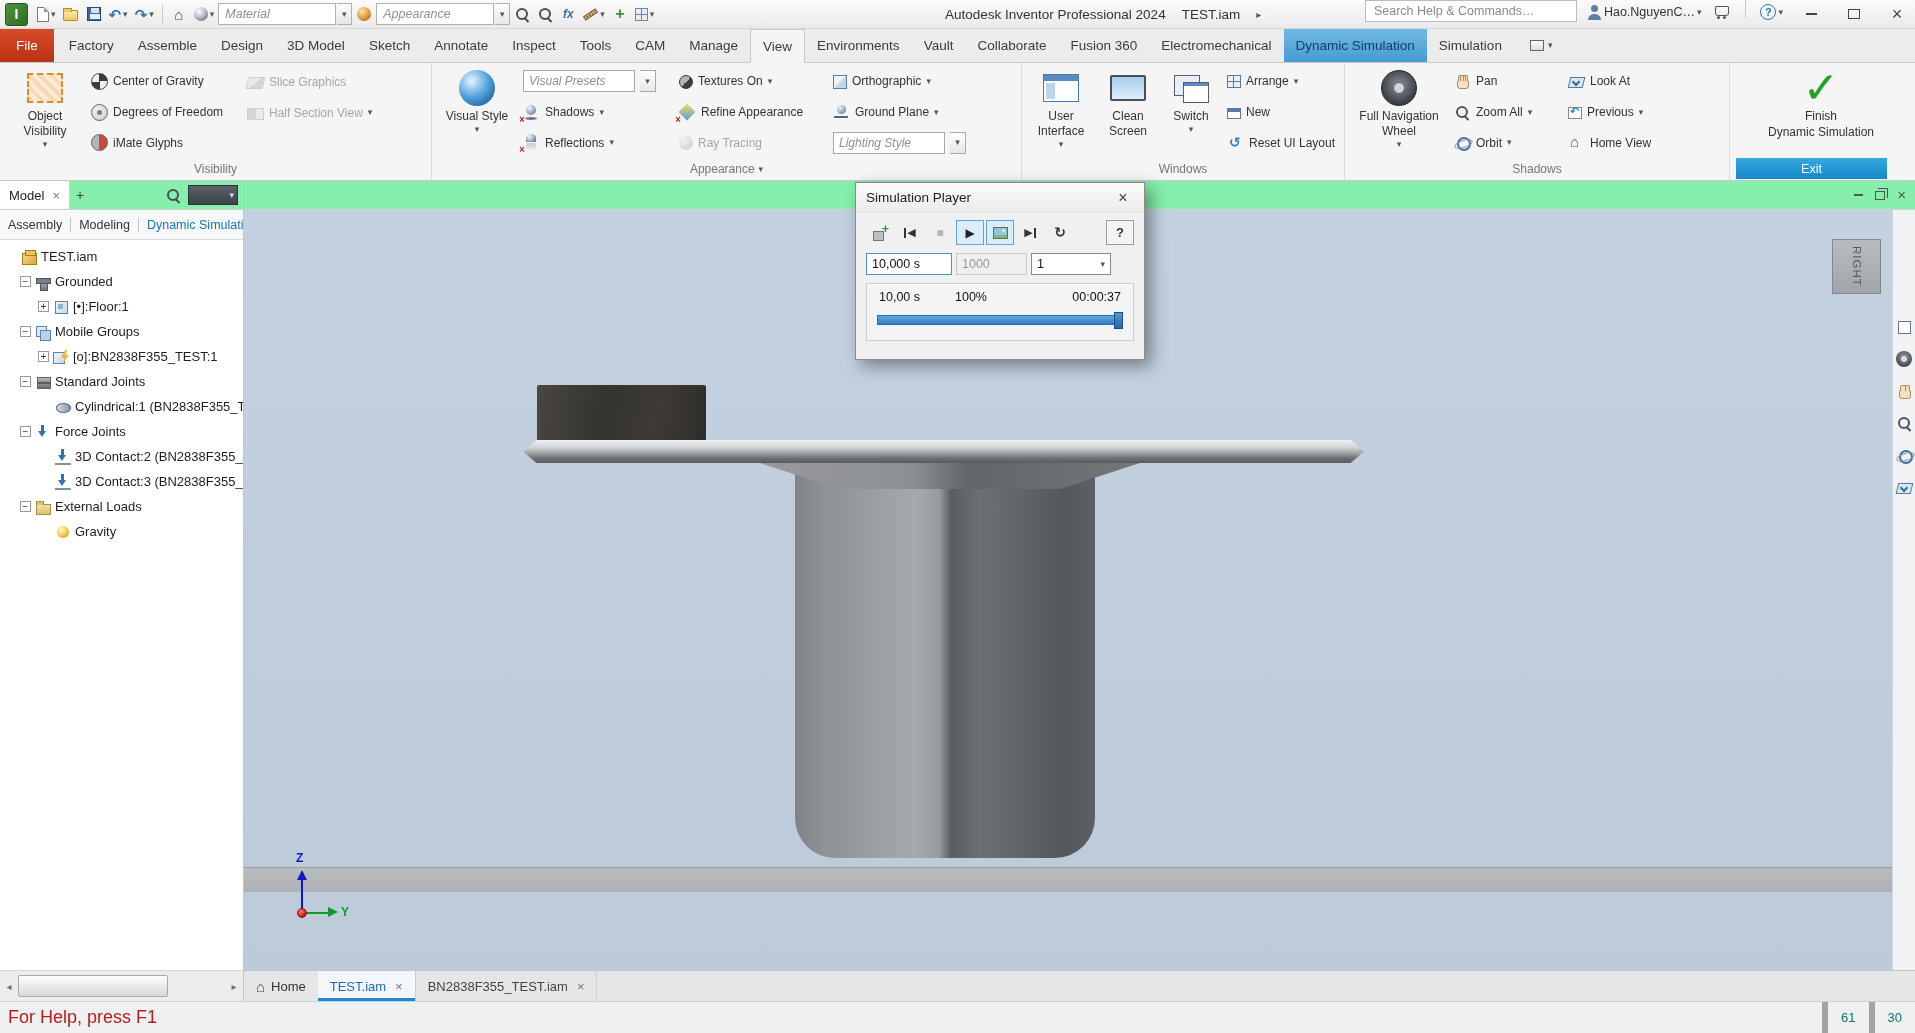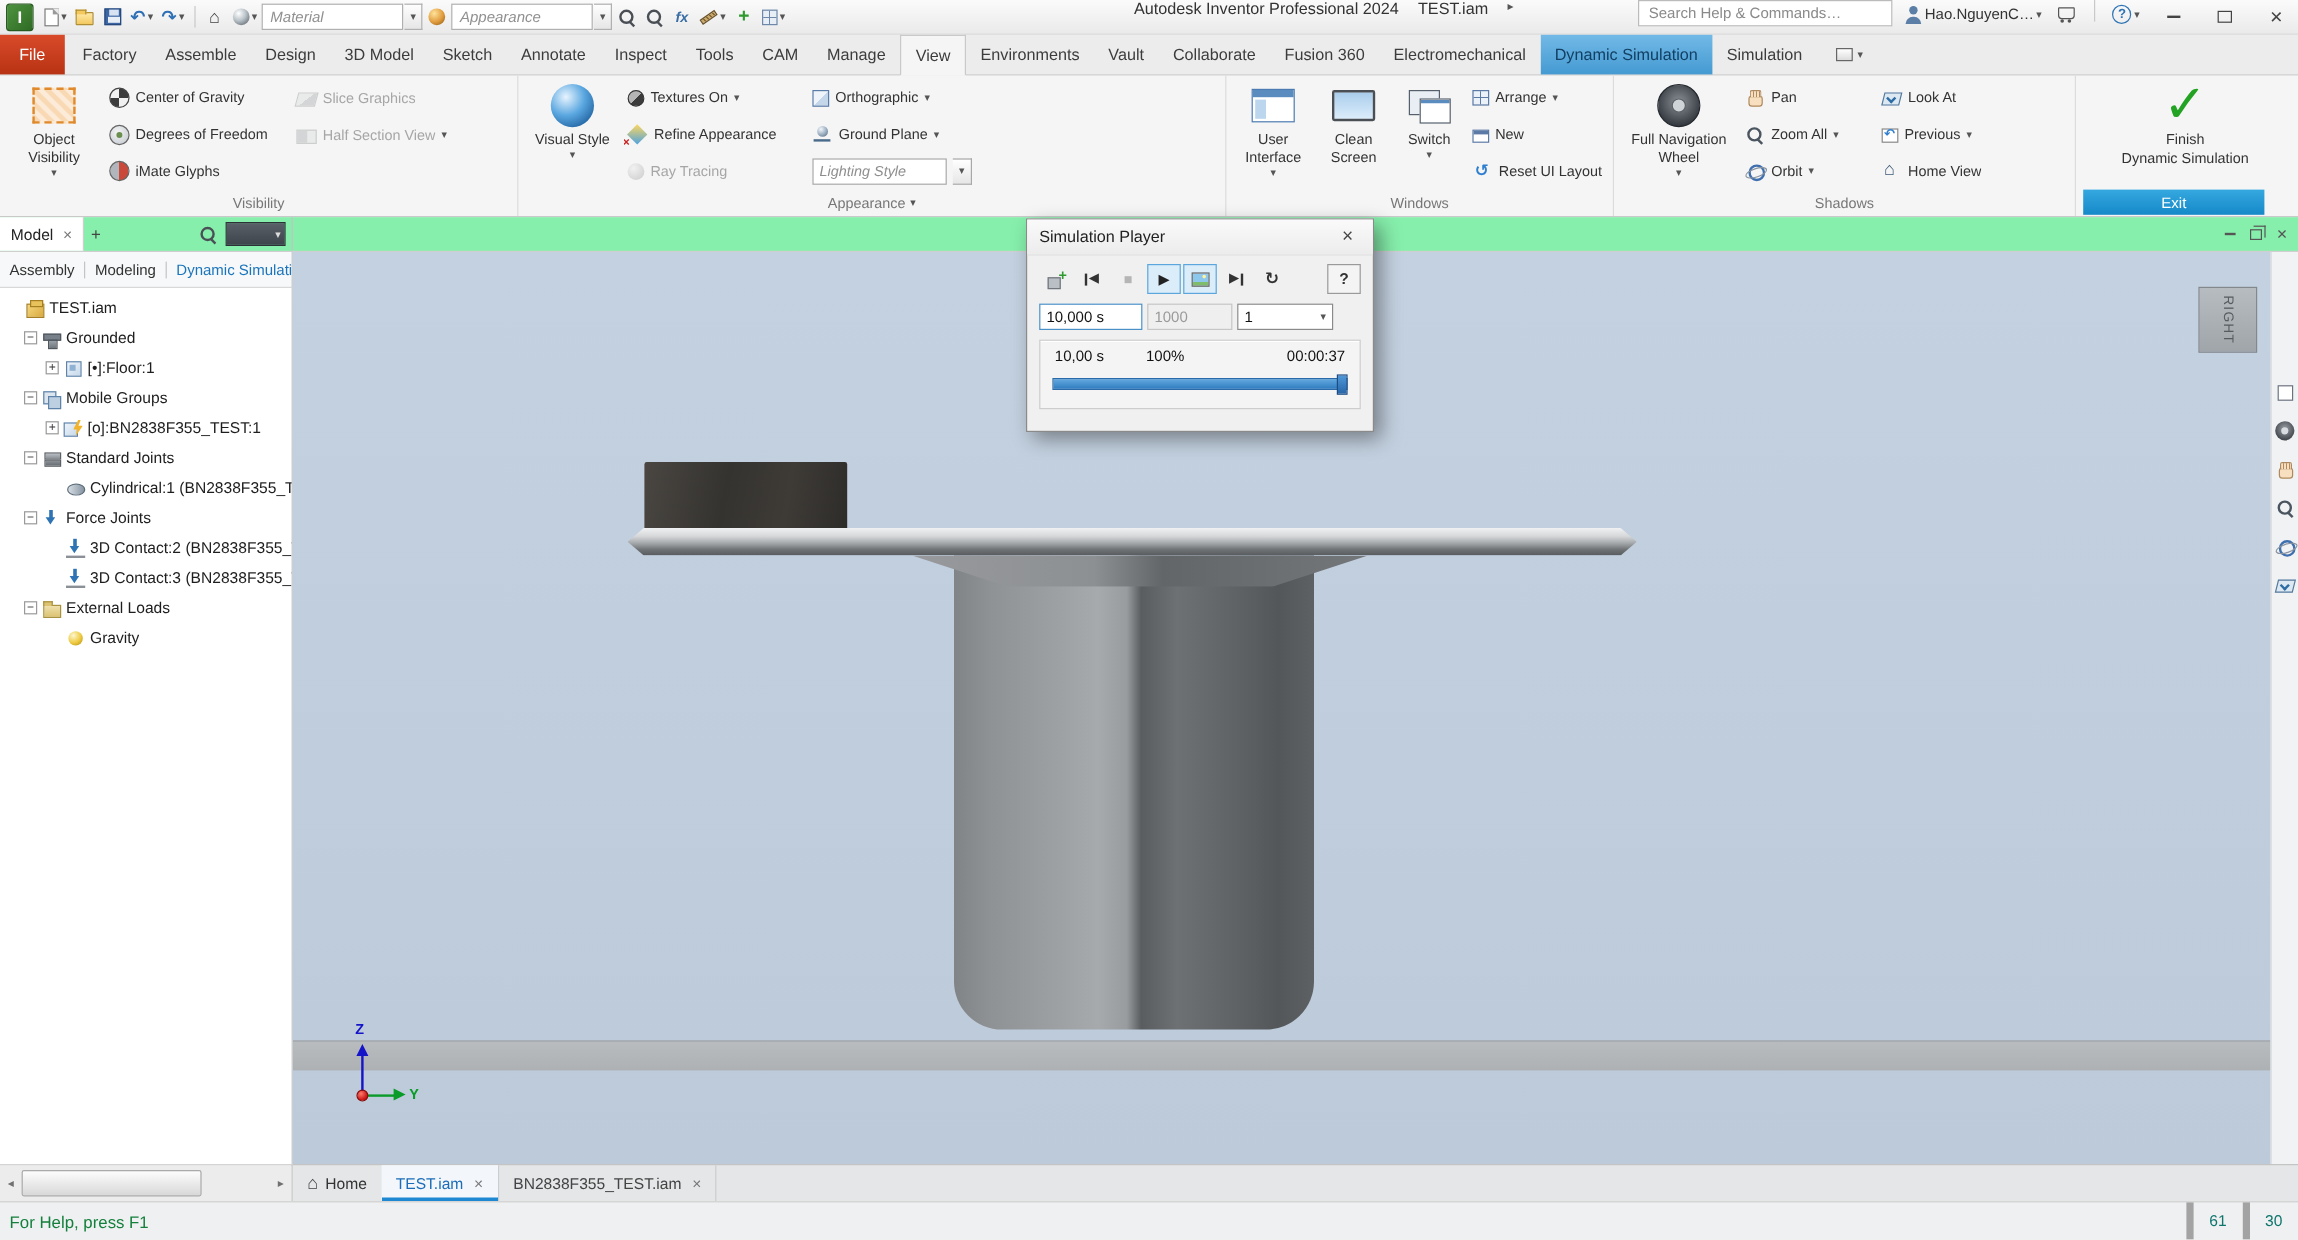--- a/index.html
+++ b/index.html
@@ -31,21 +31,21 @@
 .ball-colored{width:14px;height:14px;border-radius:50%;background:radial-gradient(circle at 35% 30%,#ffe29a,#e09a3c 55%,#8a5a14 95%)}
 .combo{height:22px;background:#fff;border:1px solid #b0b0b0;display:flex;align-items:center;padding:0 6px;color:#909090;font-style:italic;font-size:12.5px;white-space:nowrap}
 .combo-caret{width:15px;height:22px;border:1px solid #b0b0b0;border-left:none;background:linear-gradient(#fefefe,#e6e6e6);display:flex;align-items:center;justify-content:center}
 .mag{width:15px;height:15px;position:relative}
 .mag::before{content:"";position:absolute;left:1px;top:1px;width:8px;height:8px;border:2px solid #4a4f55;border-radius:50%}
 .mag::after{content:"";position:absolute;left:10px;top:10px;width:6px;height:2px;background:#4a4f55;transform:rotate(45deg);transform-origin:0 0}
 .g-fx{font-style:italic;font-weight:bold;color:#3a6ea5;font-size:12px} .g-fx::before{content:"fx"}
 .i-measure{width:15px;height:5px;background:repeating-linear-gradient(90deg,#c9a86a 0 2px,#8a6a34 2px 3px);border:1px solid #6a5228;transform:rotate(-35deg)}
 .g-plus{color:#2f9b2f;font-weight:bold;font-size:16px;line-height:1} .g-plus::before{content:"+"}
 .i-grid{width:13px;height:13px;border:1px solid #6f87a8;background-color:#e7eef6;background-image:linear-gradient(to right,transparent 5px,#6f87a8 5px,#6f87a8 6px,transparent 6px),linear-gradient(to bottom,transparent 5px,#6f87a8 5px,#6f87a8 6px,transparent 6px)}
-.title-center{position:absolute;left:945px;top:0;height:29px;display:flex;gap:16px;font-size:13.5px;color:#333;white-space:nowrap}
+.title-center{position:absolute;left:945px;top:0;height:29px;display:flex;align-items:center;gap:16px;font-size:13.5px;color:#333;white-space:nowrap}
 .title-sep{color:#555;font-size:10px}.title-sep::before{content:"▸"}
 .tb-right{position:absolute;right:0;top:0;height:28px;display:flex;gap:7px}
 .searchbox{width:212px;height:22px;background:#fff;border:1px solid #bbb;display:flex;align-items:center;padding:0 8px;color:#8a8a8a;font-size:12.5px;white-space:nowrap}
 .i-person{width:15px;height:15px;position:relative}
 .i-person::before{content:"";position:absolute;left:4px;top:0;width:7px;height:7px;border-radius:50%;background:#5b7fa6}
 .i-person::after{content:"";position:absolute;left:1px;bottom:0;width:13px;height:6px;border-radius:6px 6px 0 0;background:#5b7fa6}
 .username{font-size:12.5px;color:#333;white-space:nowrap}
 .i-cart{width:17px;height:14px;position:relative}
 .i-cart::before{content:"";position:absolute;left:1px;top:1px;width:12px;height:8px;border:1.5px solid #555;border-radius:1px 1px 3px 3px}
 .i-cart::after{content:"";position:absolute;left:3px;bottom:0;width:3px;height:3px;border-radius:50%;background:#555;box-shadow:6px 0 0 #555}
@@ -192,21 +192,21 @@
 
 
 .doctabs{position:absolute;left:244px;top:970px;right:0;height:31px;background:#e4e6e7;border-top:1px solid #c4c4c4;display:flex;align-items:stretch}
 .home-btn{display:flex;align-items:center;gap:6px;padding:0 12px;color:#333;font-size:13px}
 .dtab{display:flex;align-items:center;gap:9px;padding:0 12px;border-right:1px solid #cdcdcd;color:#444;font-size:13px}
 .dtab.active{background:#f3f7fb;color:#1b6db8;box-shadow:inset 0 -3px 0 #1e88d2}
 .dtab .tab-close{font-size:13px}
 
 
 .statusbar{position:absolute;left:0;top:1001px;width:100%;height:32px;background:#eef0f1;border-top:1px solid #cfcfcf;display:flex;align-items:center}
-.sb-text{padding-left:8px;color:#15803d;font-size:14px}
+.sb-text{padding-left:8px;color:#b91c1c;font-size:18px}
 .sb-right{margin-left:auto;display:flex;height:100%}
 .sb-cell{display:flex;align-items:center;justify-content:center;padding:0 13px;border-left:6px solid #a3a3a3;color:#0f766e;font-size:13px}
 
 
 .viewport{position:absolute;left:244px;top:210px;width:1671px;height:760px;background:linear-gradient(#c4d1e0,#bccad9);overflow:hidden}
 .floor{position:absolute;left:0;top:657px;width:100%;height:25px;background:linear-gradient(#b9bcbf,#aeb1b4);border-top:1px solid #9b9ea1}
 .m-block{position:absolute;left:293px;top:175px;width:169px;height:57px;background:linear-gradient(100deg,#4a4743 0%,#35332f 40%,#3e3b37 70%,#2e2c29 100%);border-radius:2px}
 .m-flange{position:absolute;left:279px;top:230px;width:841px;height:23px;background:linear-gradient(#f0f1f2 0%,#d5d7d9 30%,#a5a8ab 55%,#707376 78%,#585b5e 100%);clip-path:polygon(0 50%,1.6% 0,98.4% 0,100% 50%,98.4% 100%,1.6% 100%)}
 .m-flare{position:absolute;left:516px;top:253px;width:380px;height:26px;background:linear-gradient(90deg,#97999c,#8d9093 40%,#636669 55%,#74777a);clip-path:polygon(0 0,100% 0,79% 100%,21% 100%)}
 .m-cyl{position:absolute;left:551px;top:253px;width:300px;height:395px;border-radius:0 0 40px 40px;background:linear-gradient(90deg,#818487 0%,#8f9295 10%,#9da0a3 28%,#a7aaad 40%,#999c9f 48%,#5a5d60 52%,#6e7174 62%,#606366 78%,#54575a 90%,#5e6164 100%)}
@@ -433,20 +433,44 @@
   </div>
 
   <div class="rgroup" style="width:590px">
     <div class="bigbtn">
       <span class="bigicon-wrap">
           <span class="bi-visualstyle"></span>
         </span>
       <span style="width:72px">Visual Style</span>
       <span class="caret"></span>
     </div>
+    <div class="smallcol" style="width:152px">
+      <div class="smallbtn">
+        <span class="rcombo">
+            <span>Visual Presets</span>
+          </span>
+        <span class="rcombo-caret">
+            <span class="caret"></span>
+          </span>
+      </div>
+      <div class="smallbtn">
+        <span class="si si-shadows">
+            <span class="redx"></span>
+          </span>
+        <span class="silab">Shadows</span>
+        <span class="caret"></span>
+      </div>
+      <div class="smallbtn">
+        <span class="si si-reflect">
+            <span class="redx"></span>
+          </span>
+        <span class="silab">Reflections</span>
+        <span class="caret"></span>
+      </div>
+    </div>
     <div class="smallcol" style="width:150px">
       <div class="smallbtn">
         <span class="si si-textures"></span>
         <span class="silab">Textures On</span>
         <span class="caret"></span>
       </div>
       <div class="smallbtn">
         <span class="si">
             <span class="si-refine" style="display:block"></span>
             <span class="redx"></span>

